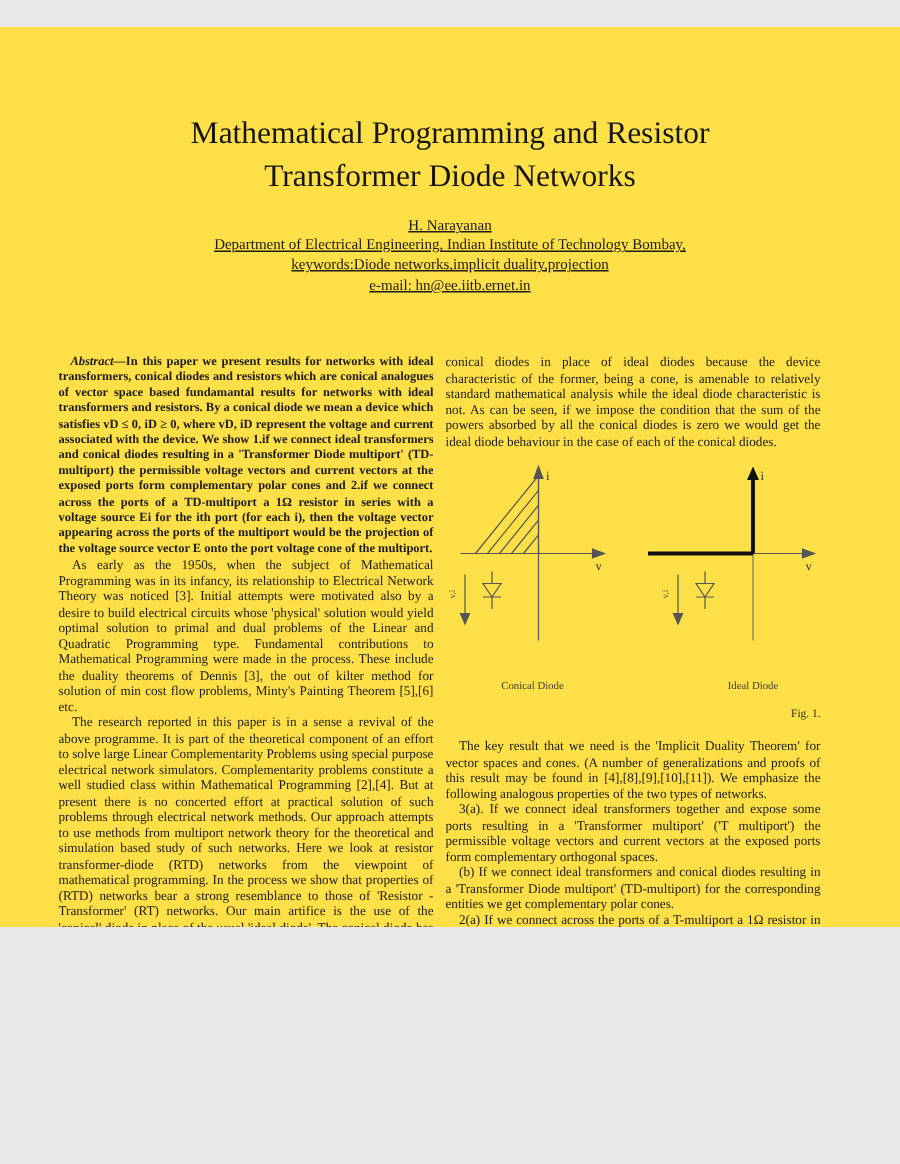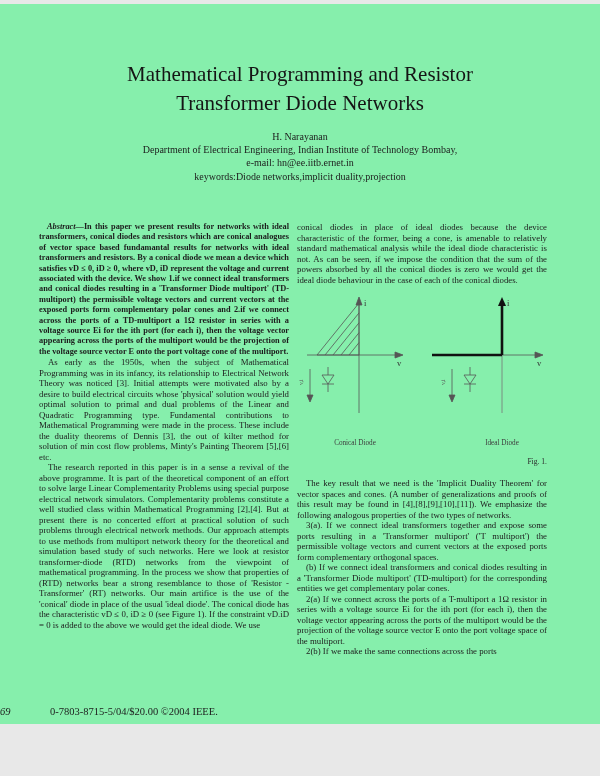--- a/index.html
+++ b/index.html
@@ -1,27 +1,27 @@
 <!DOCTYPE html>
 <html><head>
 <meta charset="utf-8">
 <style>
   html,body{margin:0;padding:0;background:#e8e8e8;}
   .page{
-    position:relative;width:600px;height:720px;background:#86efac;
+    position:relative;width:600px;height:600px;background:#fde047;
     font-family:"Liberation Serif",serif;color:#1c1c1c;overflow:hidden;
-    margin:4px auto;
+    margin:18px auto;
   }
   
   .header{position:absolute;top:56px;left:0;right:0;text-align:center;}
   .title{
     font-size:21px;line-height:29px;font-weight:normal;margin:0 auto;
     max-width:432px;color:#151515;
   }
-  .authors{margin-top:12px;font-size:10px;line-height:13.2px;color:#1c1c1c;}
+  .authors{margin-top:12px;font-size:10px;line-height:13.2px;color:#1c1c1c;text-decoration:underline;}
   
   .columns{
     position:absolute;top:218px;left:39px;width:508px;
     display:flex;gap:8px;
   }
   .col{width:250px;}
   p{margin:0;text-align:justify;}
   .abstract{
     font-size:8.3px;line-height:10.4px;font-weight:bold;text-indent:8px;
   }
@@ -50,22 +50,22 @@
 </head>
 <body>
 
 <div class="page">
 
   <div class="header">
     <h1 class="title">Mathematical Programming and Resistor Transformer Diode Networks</h1>
     <div class="authors">
       <div>H. Narayanan</div>
       <div>Department of Electrical Engineering, Indian Institute of Technology Bombay,</div>
+      <div>keywords:Diode networks,implicit duality,projection</div>
       <div>e-mail: hn@ee.iitb.ernet.in</div>
-      <div>keywords:Diode networks,implicit duality,projection</div>
     </div>
   </div>
 
   <div class="columns">
 
     <div class="col">
       <p class="abstract"><span class="abs-label">Abstract—</span><span>In this paper we present results for networks with ideal transformers, conical diodes and resistors which are conical analogues of vector space based fundamantal results for networks with ideal transformers and resistors. By a conical diode we mean a device which satisfies vD ≤ 0, iD ≥ 0, where vD, iD represent the voltage and current associated with the device. We show 1.if we connect ideal transformers and conical diodes resulting in a 'Transformer Diode multiport' (TD-multiport) the permissible voltage vectors and current vectors at the exposed ports form complementary polar cones and 2.if we connect across the ports of a TD-multiport a 1Ω resistor in series with a voltage source Ei for the ith port (for each i), then the voltage vector appearing across the ports of the multiport would be the projection of the voltage source vector E onto the port voltage cone of the multiport.</span></p>
       <p class="body-p">As early as the 1950s, when the subject of Mathematical Programming was in its infancy, its relationship to Electrical Network Theory was noticed [3]. Initial attempts were motivated also by a desire to build electrical circuits whose 'physical' solution would yield optimal solution to primal and dual problems of the Linear and Quadratic Programming type. Fundamental contributions to Mathematical Programming were made in the process. These include the duality theorems of Dennis [3], the out of kilter method for solution of min cost flow problems, Minty's Painting Theorem [5],[6] etc.</p>
       <p class="body-p">The research reported in this paper is in a sense a revival of the above programme. It is part of the theoretical component of an effort to solve large Linear Complementarity Problems using special purpose electrical network simulators. Complementarity problems constitute a well studied class within Mathematical Programming [2],[4]. But at present there is no concerted effort at practical solution of such problems through electrical network methods. Our approach attempts to use methods from multiport network theory for the theoretical and simulation based study of such networks. Here we look at resistor transformer-diode (RTD) networks from the viewpoint of mathematical programming. In the process we show that properties of (RTD) networks bear a strong resemblance to those of 'Resistor - Transformer' (RT) networks. Our main artifice is the use of the 'conical' diode in place of the usual 'ideal diode'. The conical diode has the characteristic vD ≤ 0, iD ≥ 0 (see Figure 1). If the constraint vD.iD = 0 is added to the above we would get the ideal diode. We use</p>
     </div>

